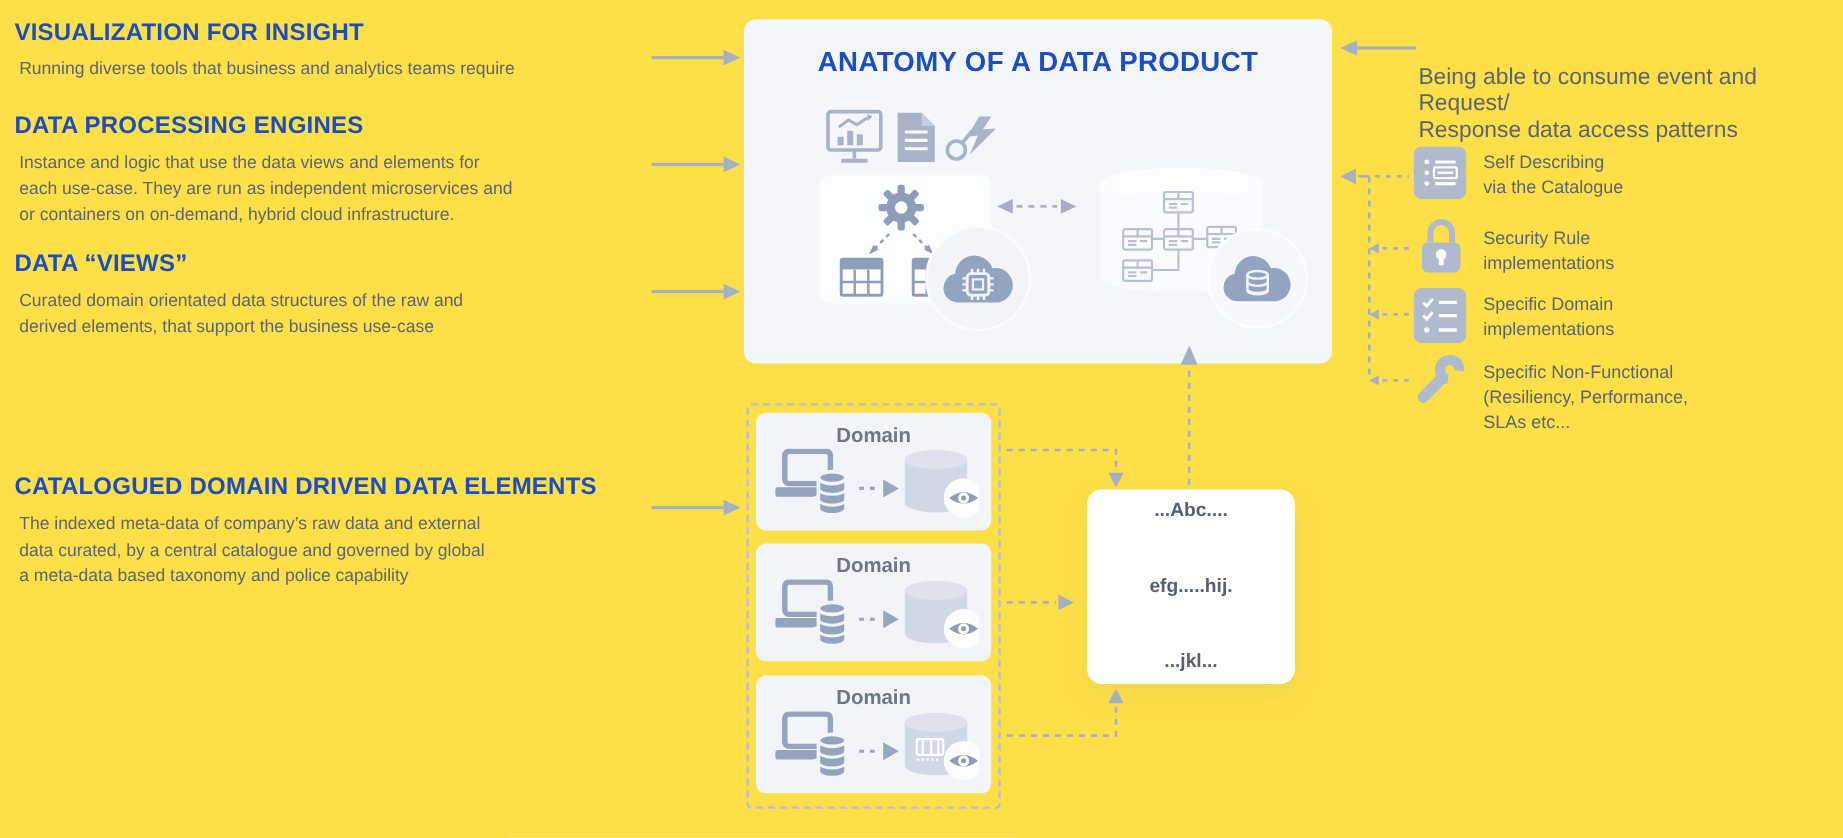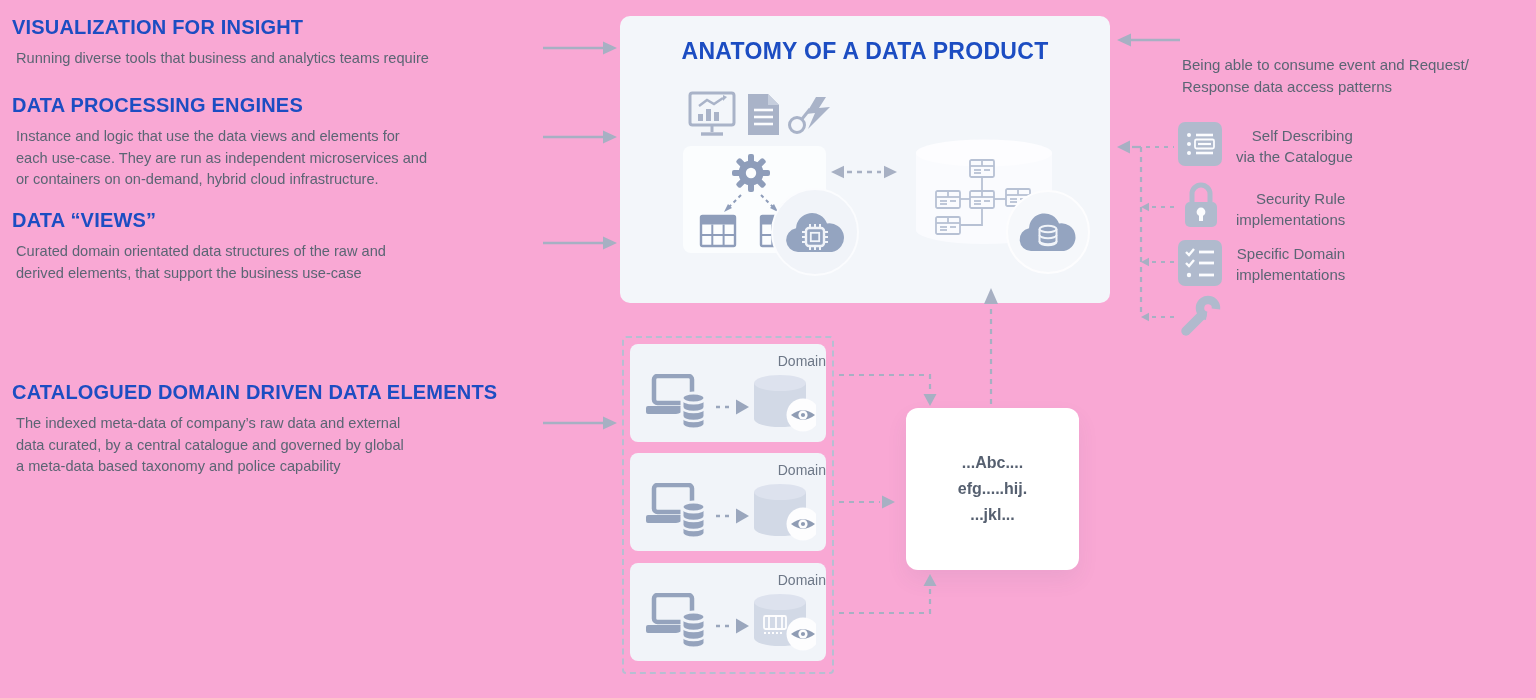--- a/index.html
+++ b/index.html
@@ -1,18 +1,18 @@
 <!DOCTYPE html>
 <html><head>
 <meta charset="utf-8">
 <style>
   html,body{margin:0;padding:0;}
   #canvas{
     position:relative;width:1536px;height:698px;overflow:hidden;
-    background:#f9a8d4;
+    background:#fde047;
     font-family:"Liberation Sans","DejaVu Sans",sans-serif;
   }
   .sec{position:absolute;}
   .sec-title{
     margin:0 0 9px 0;font-size:20px;line-height:23px;font-weight:800;
     color:#1c4dc2;letter-spacing:.2px;
   }
   .sec-body{
     margin:4px;font-size:14.6px;line-height:21.5px;font-weight:500;
     color:#5b6574;white-space:pre-line;
@@ -42,44 +42,44 @@
   }
   #domain-container{
     position:absolute;left:622px;top:336px;width:212px;height:338px;
     border:2px dashed #b6bfd2;border-radius:4px;box-sizing:border-box;
   }
   .domain-card{
     position:absolute;left:630px;width:196px;height:98px;
     background:#f1f4f9;border-radius:8px;
   }
   .domain-label{
-    position:absolute;top:9px;left:0;width:100%;text-align:right;
-    font-size:14px;font-weight:400;color:#6d7787;
+    position:absolute;top:9px;left:0;width:100%;text-align:center;
+    font-size:17px;font-weight:700;color:#6d7787;
   }
   .domain-art{position:absolute;left:16px;top:30px;}
   #abc-box{
     position:absolute;left:906px;top:408px;width:173px;height:162px;
     background:#ffffff;border-radius:12px;
     box-shadow:0 10px 22px rgba(50,70,110,.07);
-    display:flex;flex-direction:column;align-items:center;justify-content:center;
+    display:flex;flex-direction:column;align-items:center;justify-content:center;gap:37px;
   }
   .abc-line{
     font-size:16px;line-height:26px;font-weight:600;color:#566070;
   }
   #apis-title{
     position:absolute;left:1180px;top:20px;width:356px;margin:0;
     font-size:20.5px;font-weight:800;color:#1c4dc2;letter-spacing:.2px;
   }
   #apis-body{
     position:absolute;left:1182px;top:54px;margin:0;
-    font-size:15px;line-height:22px;font-weight:500;color:#5b6574;white-space:pre-line;
+    font-size:19px;line-height:22px;font-weight:500;color:#5b6574;white-space:pre-line;
   }
   .api-text{
     position:absolute;left:1236px;margin:0;
-    font-size:15px;line-height:21px;font-weight:500;color:#5b6574;white-space:pre-line;text-align:right;
+    font-size:15px;line-height:21px;font-weight:500;color:#5b6574;white-space:pre-line;
   }
   #overlay{position:absolute;left:0;top:0;pointer-events:none;}
   svg{display:block;}
 </style>
 </head>
 <body>
 
 <div id="canvas">
 
   <div class="sec" style="left:12px;top:16px;width:560px;">
@@ -90,21 +90,21 @@
     <h2 class="sec-title">DATA PROCESSING ENGINES</h2>
     <p class="sec-body">Instance and logic that use the data views and elements for
 each use-case. They are run as independent microservices and
 or containers on on-demand, hybrid cloud infrastructure.</p>
   </div>
   <div class="sec" style="left:12px;top:209px;width:560px;">
     <h2 class="sec-title">DATA “VIEWS”</h2>
     <p class="sec-body">Curated domain orientated data structures of the raw and
 derived elements, that support the business use-case</p>
   </div>
-  <div class="sec" style="left:12px;top:381px;width:560px;">
+  <div class="sec" style="left:12px;top:395px;width:560px;">
     <h2 class="sec-title">CATALOGUED DOMAIN DRIVEN DATA ELEMENTS</h2>
     <p class="sec-body">The indexed meta-data of company’s raw data and external
 data curated, by a central catalogue and governed by global
 a meta-data based taxonomy and police capability</p>
   </div>
 
   <div id="center-box">
     <h1 id="center-title">ANATOMY OF A DATA PRODUCT</h1>
   </div>
 
@@ -392,20 +392,23 @@
     <circle cx="11" cy="35" r="2.2" fill="#fbfcfe"></circle>
     <line x1="21" y1="35" x2="36" y2="35" stroke="#fbfcfe" stroke-width="2.8"></line>
   </svg>
   <p class="api-text" style="top:243px;">Specific Domain
 implementations</p>
 
   <svg class="abs" style="left:1176px;top:294px;" width="50" height="48">
     <circle cx="32" cy="14" r="8" fill="none" stroke="#b0bacd" stroke-width="8.5" stroke-dasharray="37 14" transform="rotate(100 32 14)"></circle>
     <line x1="26" y1="21" x2="10" y2="37" stroke="#b0bacd" stroke-width="9.5" stroke-linecap="round"></line>
   </svg>
+  <p class="api-text" style="top:300px;">Specific Non-Functional
+(Resiliency, Performance,
+SLAs etc...</p>
 
   <svg id="overlay" width="1536" height="698">
     <g stroke="#a7b0c3" fill="#a7b0c3">
 
       <g>
         <line x1="543" y1="48" x2="603" y2="48" stroke-width="2.6"></line>
         <polygon points="603,41.5 617,48 603,54.5" stroke="none"></polygon>
       </g>
       <g>
         <line x1="543" y1="137" x2="603" y2="137" stroke-width="2.6"></line>

